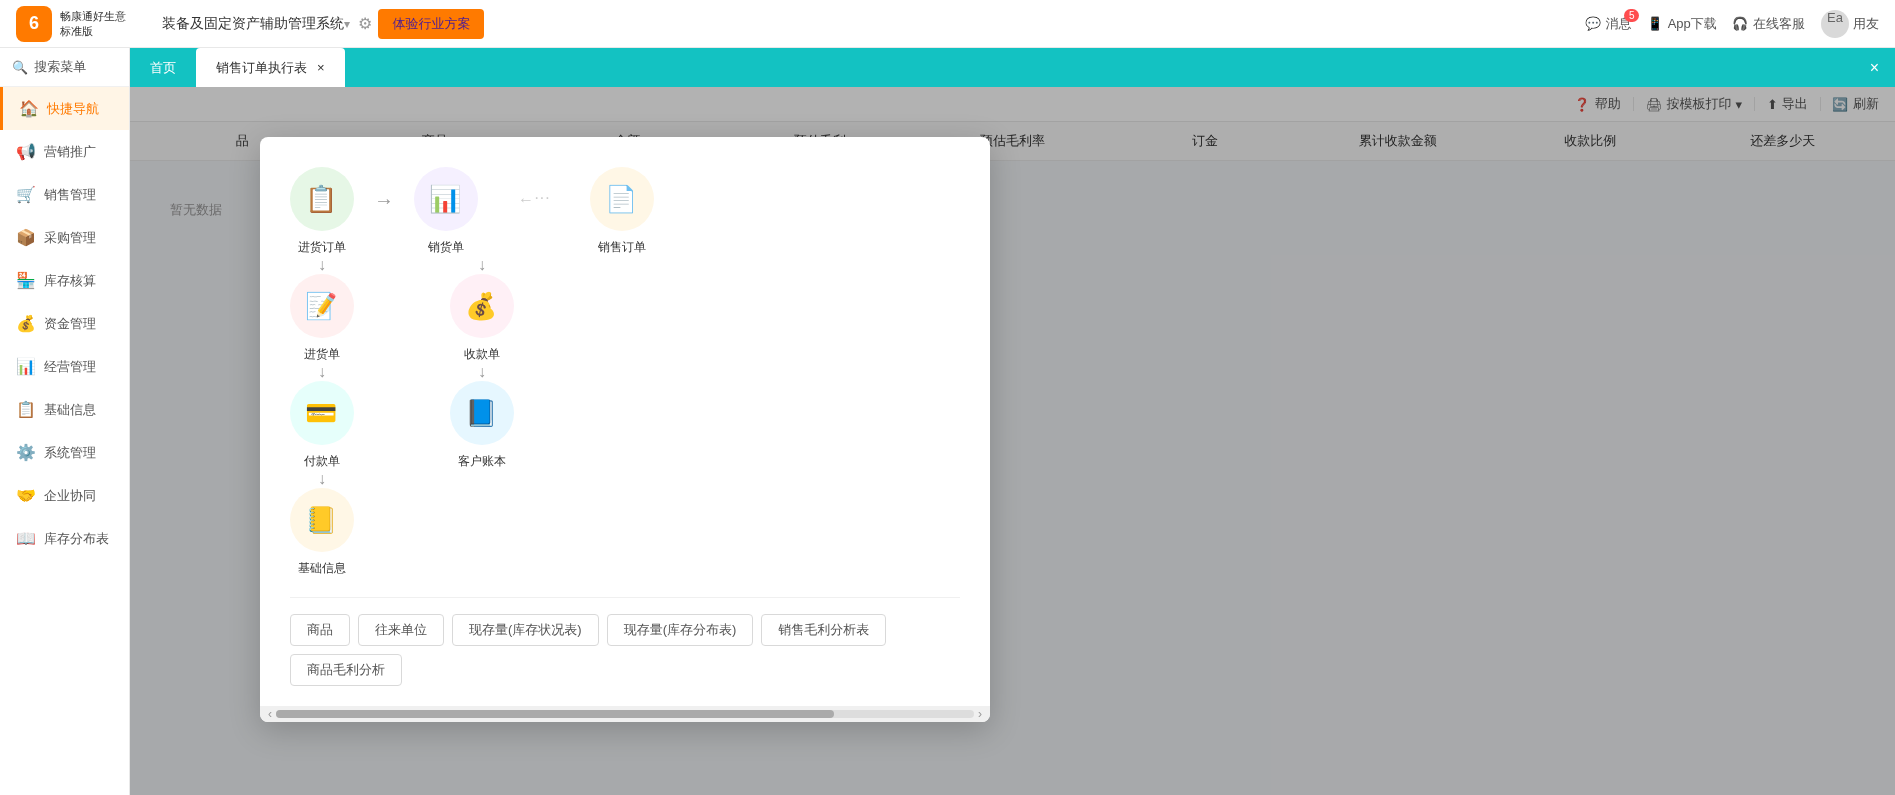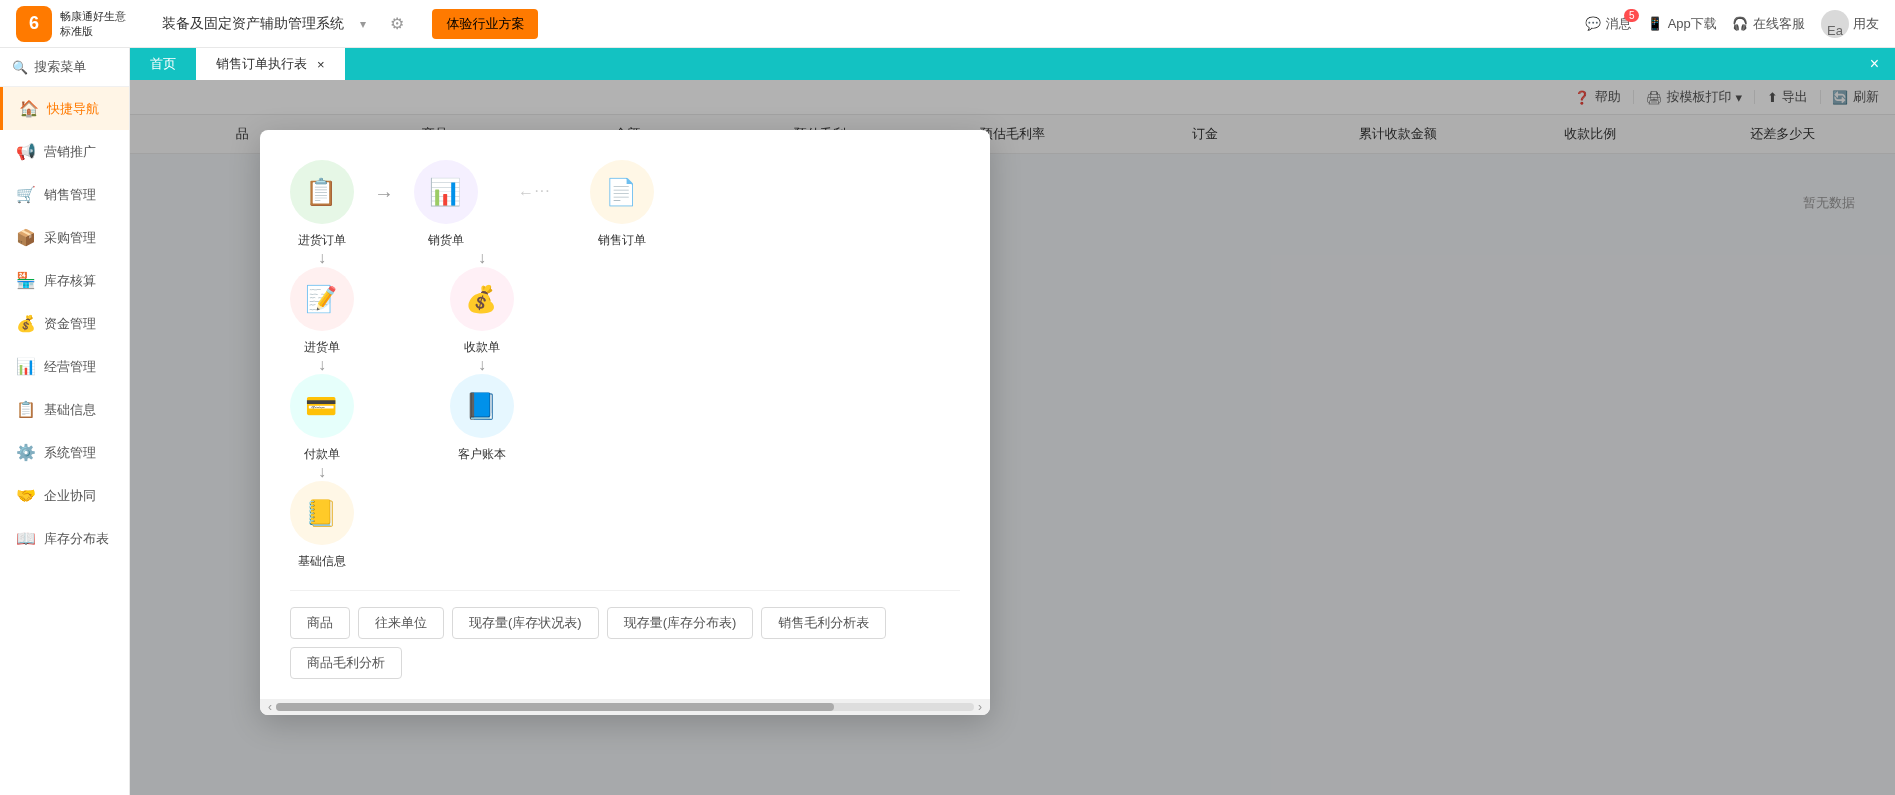--- a/index.html
+++ b/index.html
@@ -4,36 +4,36 @@
   <style>
     * { box-sizing: border-box; margin: 0; padding: 0; }
     body { font-family: 'Microsoft YaHei', sans-serif; font-size: 13px; background: #f5f5f5; overflow: hidden; }
 
     
     .app-wrapper { display: flex; flex-direction: column; height: 795px; width: 1895px; }
     .top-bar { height: 48px; background: #fff; display: flex; align-items: center; padding: 0 16px; border-bottom: 1px solid #e8e8e8; flex-shrink: 0; }
     .main-area { display: flex; flex: 1; overflow: hidden; }
     .sidebar { width: 130px; background: #fff; border-right: 1px solid #e8e8e8; flex-shrink: 0; display: flex; flex-direction: column; }
     .content-area { flex: 1; display: flex; flex-direction: column; overflow: hidden; }
-    .tab-bar { height: 32px; background: #13c2c2; display: flex; align-items: center; padding: 0 0; flex-shrink: 0; }
+    .tab-bar { height: 39px; background: #13c2c2; display: flex; align-items: center; padding: 0 0; flex-shrink: 0; }
     .page-content { flex: 1; background: #f0f2f5; overflow: hidden; position: relative; }
 
     
     .logo-area { display: flex; align-items: center; gap: 8px; width: 130px; }
     .logo-icon { width: 36px; height: 36px; background: #ff7a00; border-radius: 8px; display: flex; align-items: center; justify-content: center; color: white; font-size: 18px; font-weight: bold; }
     .logo-text { font-size: 11px; color: #333; line-height: 1.3; }
-    .system-title { display: flex; align-items: center; gap: 16px; flex: 1; padding-left: 16px; }
+    .system-title { display: flex; align-items: center; gap: 0; flex: 1; padding-left: 16px; }
     .system-name { font-size: 14px; color: #333; font-weight: 500; }
     .dropdown-arrow { color: #999; font-size: 12px; }
     .gear-btn { color: #999; font-size: 16px; cursor: pointer; margin-left: 8px; }
-    .trial-btn { background: #ff7a00; color: #000000; border: none; border-radius: 4px; padding: 6px 14px; font-size: 13px; cursor: pointer; margin-left: 12px; }
+    .trial-btn { background: #ff7a00; color: #4c1d95; border: none; border-radius: 4px; padding: 6px 14px; font-size: 13px; cursor: pointer; margin-left: 6px; }
     .top-right { display: flex; align-items: center; gap: 16px; margin-left: auto; }
     .top-icon-item { display: flex; align-items: center; gap: 4px; color: #555; cursor: pointer; font-size: 13px; position: relative; }
     .badge { background: #ff4d4f; color: white; border-radius: 10px; font-size: 10px; padding: 1px 5px; position: absolute; top: -6px; right: -8px; }
-    .user-avatar { width: 28px; height: 28px; border-radius: 50%; background: #d9d9d9; display: flex; align-items: flex-end; justify-content: center; color: #666; }
+    .user-avatar { width: 28px; height: 28px; border-radius: 50%; background: #d9d9d9; display: flex; align-items: flex-start; justify-content: center; color: #666; }
 
     
     .search-menu { display: flex; align-items: center; gap: 6px; padding: 10px 12px; border-bottom: 1px solid #f0f0f0; color: #555; cursor: pointer; font-size: 13px; }
     .sidebar-item { display: flex; align-items: center; gap: 8px; padding: 12px 16px; cursor: pointer; color: #555; font-size: 13px; transition: background 0.2s; }
     .sidebar-item.active { background: #fff5e6; color: #ff7a00; border-left: 3px solid #ff7a00; }
     .sidebar-item .icon { font-size: 16px; }
 
     
     .tab-item { height: 40px; padding: 0 20px; display: flex; align-items: center; gap: 6px; cursor: pointer; font-size: 13px; color: rgba(255,255,255,0.8); }
     .tab-item.active { background: white; color: #333; border-radius: 4px 4px 0 0; }
@@ -47,21 +47,21 @@
     .query-btn { background: #ff7a00; color: white; border: none; border-radius: 4px; padding: 5px 20px; cursor: pointer; font-size: 13px; }
     .set-btn { background: white; color: #555; border: 1px solid #d9d9d9; border-radius: 4px; padding: 4px 12px; cursor: pointer; font-size: 13px; }
 
     
     .filter-row { background: white; padding: 8px 16px; display: flex; align-items: center; gap: 12px; border-bottom: 1px solid #e8e8e8; flex-shrink: 0; flex-wrap: wrap; }
     .filter-input { border: 1px solid #d9d9d9; border-radius: 4px; padding: 4px 8px; font-size: 13px; color: #999; width: 160px; }
     .filter-select { border: 1px solid #d9d9d9; border-radius: 4px; padding: 4px 8px; font-size: 13px; color: #999; width: 120px; }
     .more-conditions { color: #1890ff; font-size: 13px; cursor: pointer; }
     .table-header { display: flex; background: #fafafa; border-bottom: 1px solid #e8e8e8; padding: 10px 16px; gap: 0; }
     .th { font-size: 13px; color: #333; font-weight: 500; flex: 1; text-align: center; padding: 0 8px; }
-    .empty-tip { text-align: right; padding: 40px; color: #999; font-size: 13px; }
+    .empty-tip { text-align: left; padding: 40px; color: #999; font-size: 13px; }
 
     
     .overlay { position: absolute; top: 0; left: 0; right: 0; bottom: 0; background: rgba(0,0,0,0.3); z-index: 100; display: flex; align-items: flex-start; justify-content: flex-start; }
     .popup { background: white; width: 730px; margin: 50px 0 0 130px; border-radius: 8px; box-shadow: 0 8px 32px rgba(0,0,0,0.2); overflow: hidden; }
     .popup-content { padding: 30px 30px 20px; }
     .flow-node { display: flex; flex-direction: column; align-items: center; gap: 8px; }
     .flow-circle { width: 64px; height: 64px; border-radius: 50%; display: flex; align-items: center; justify-content: center; font-size: 26px; }
     .flow-circle.green { background: #e6f7e6; color: #52c41a; }
     .flow-circle.red { background: #fff0f0; color: #ff4d4f; }
     .flow-circle.purple { background: #f5f0ff; color: #722ed1; }

